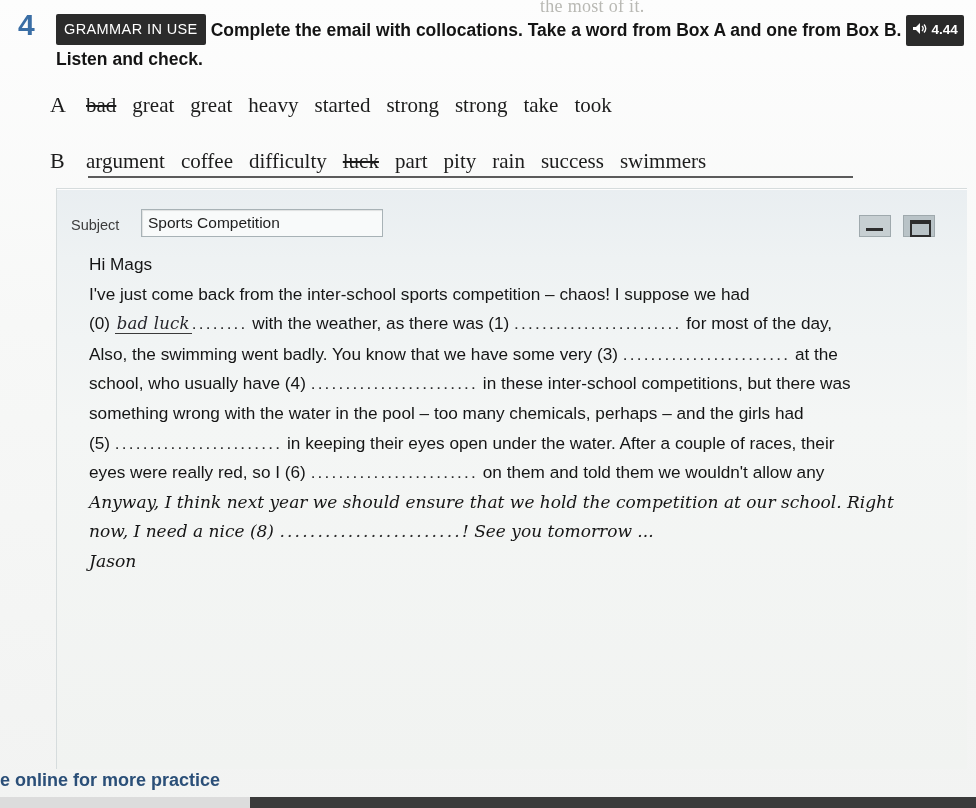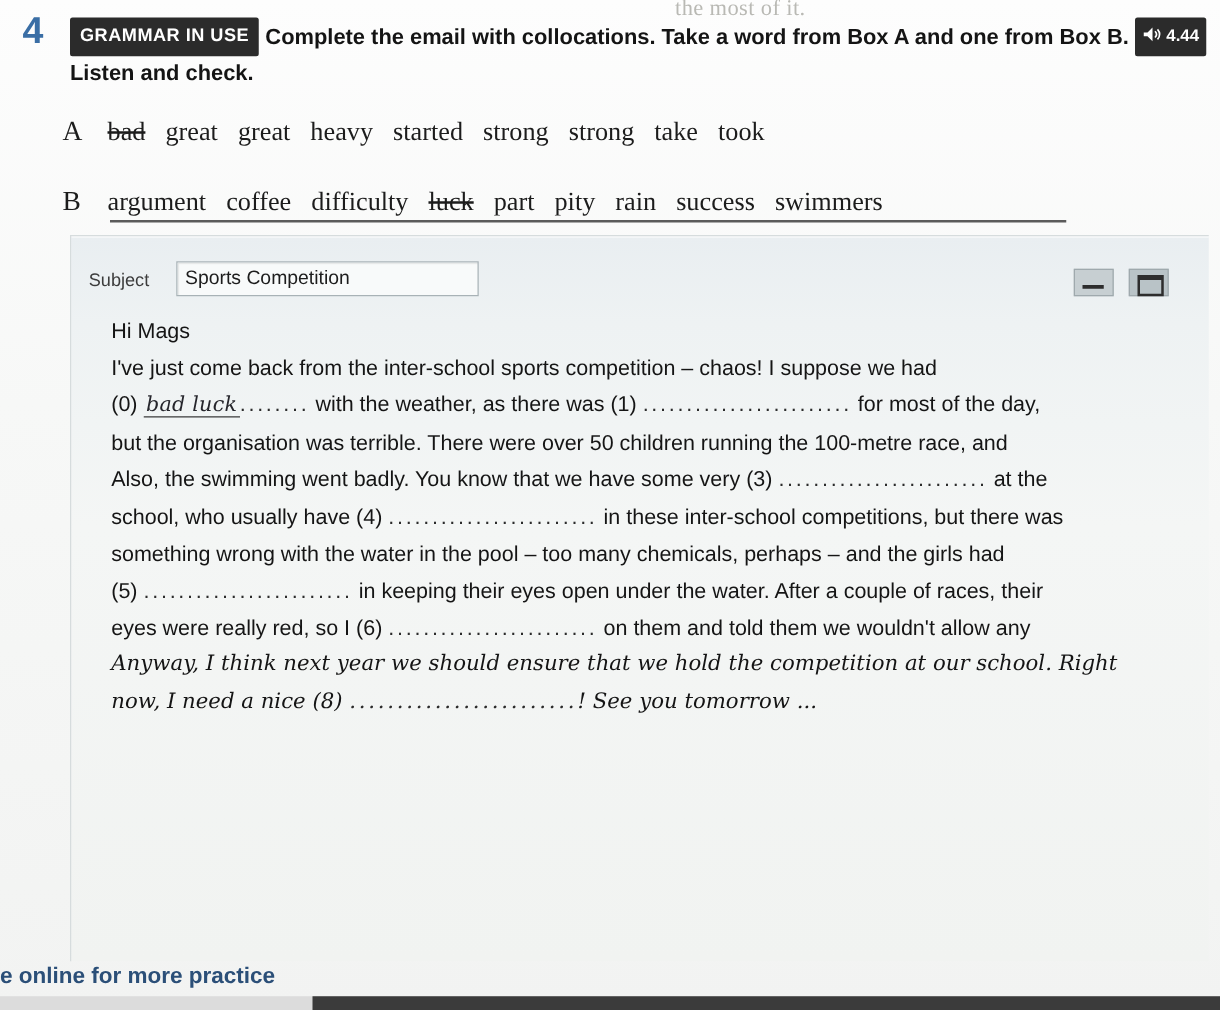--- a/index.html
+++ b/index.html
@@ -57,21 +57,21 @@
     font-size: 17.5px;
     font-weight: bold;
     line-height: 26px;
     color: #141414;
   }
   .tag-grammar {
     display: inline-block;
     background: #2b2b2b;
     color: #ffffff;
     font-size: 14.5px;
-    font-weight: bold;
+    font-weight: normal;
     letter-spacing: .4px;
     padding: 2px 8px 3px 8px;
     border-radius: 2px;
     vertical-align: 2px;
     margin-right: 5px;
   }
   .tag-audio {
     display: inline-block;
     background: #2b2b2b;
     color: #ffffff;
@@ -316,21 +316,20 @@
       <p>I've just come back from the inter-school sports competition – chaos! I suppose we had</p>
 
       <p class="gapline">
         <span>(0)</span>
         <span class="handwritten">bad luck</span><span class="dots">........</span>
         <span>with the weather, as there was (1)</span>
         <span class="dots">........................</span>
         <span>for most of the day,</span>
       </p>
 
-      <p>but the organisation was terrible. There were over 50 children running the 100-metre race, and</p>
 
 
       <p>
         <span>Also, the swimming went badly. You know that we have some very (3)</span>
         <span class="dots">........................</span>
         <span>at the</span>
       </p>
 
       <p>
         <span>school, who usually have (4)</span>
@@ -353,18 +352,19 @@
       </p>
 
 
       <p class="closing">Anyway, I think next year we should ensure that we hold the competition at our school. Right</p>
 
       <p class="closing">
         <span>now, I need a nice (8)</span>
         <span class="dots">........................</span><span>! See you tomorrow ...</span>
       </p>
 
+      <p class="sig">Jason</p>
     </div>
   </div>
 
   <div class="footer-ghost">e online for more practice</div>
   <div class="footer-bar"></div>
 </div>
 
 </body></html>

